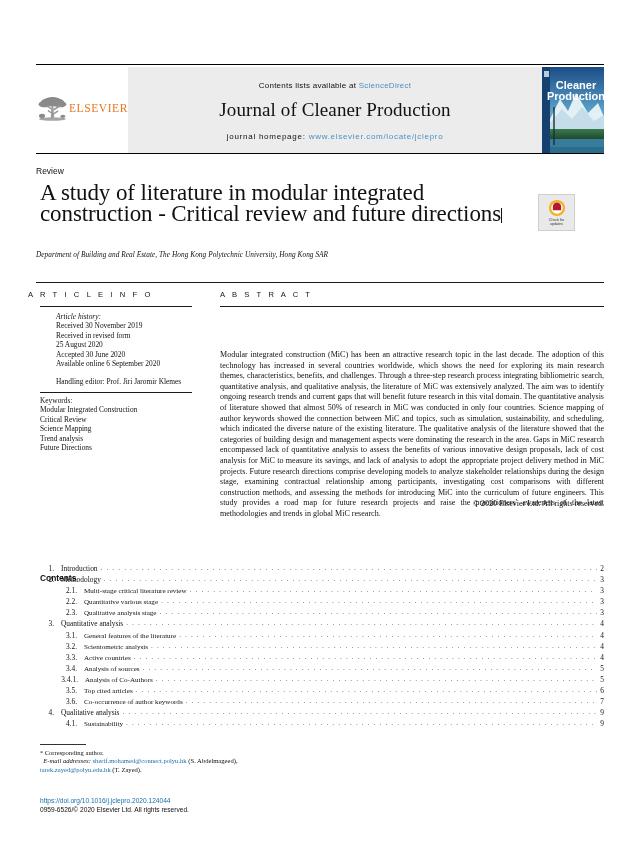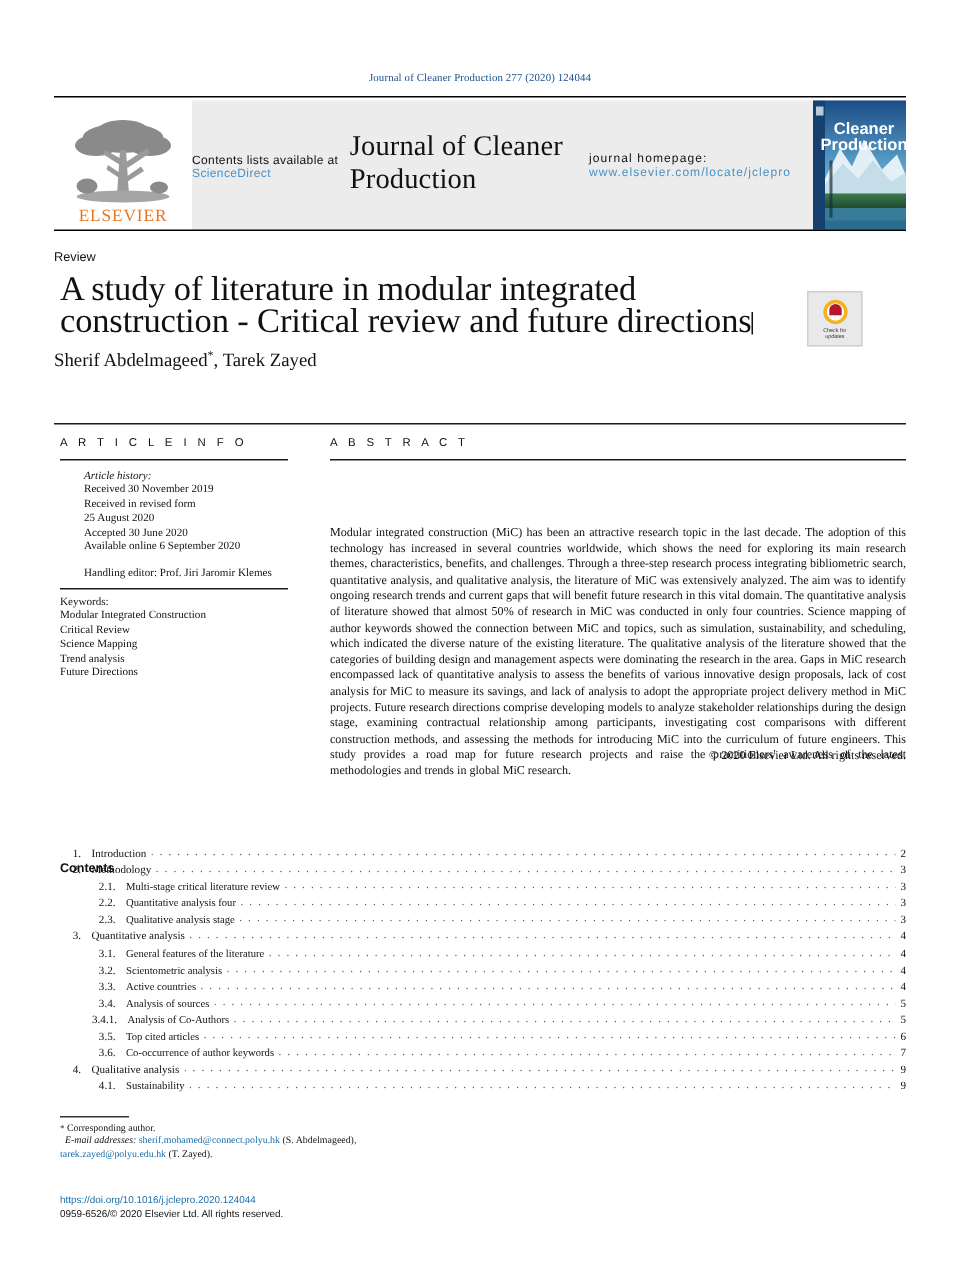--- a/index.html
+++ b/index.html
@@ -52,42 +52,42 @@
     height: 86px;
     display: flex;
     align-items: stretch;
   }
   .elsevier-logo {
     width: 92px;
     flex: 0 0 92px;
     position: relative;
     background: #fff;
     display: flex;
-    flex-direction: column;
+    flex-direction: row;
     align-items: center;
     justify-content: flex-end;
     padding-bottom: 2px;
     box-sizing: border-box;
   }
   .elsevier-tree { width: 76px; height: 60px; display:block; }
   .elsevier-word {
     font-family: "Liberation Serif", serif;
     font-size: 11.5px;
     letter-spacing: .6px;
     color: #E87722;
     font-weight: 400;
     line-height: 1;
     margin-top: 1px;
   }
   .banner-center {
     flex: 1 1 auto;
     background: #ececec;
     position: relative;
     display: flex;
-    flex-direction: row;
+    flex-direction: column;
     align-items: center;
     justify-content: center;
   }
   .contents-line {
     font-family: "Liberation Sans", sans-serif;
     font-size: 8px;
     color: #111;
     letter-spacing: .25px;
     margin-top: 2px;
   }
@@ -183,21 +183,21 @@
   
   .rule-top {
     position: absolute;
     left: 36px; top: 282px;
     width: 568px;
     height: 1px;
     background: #1a1a1a;
   }
   .colhead-info {
     position: absolute;
-    left: 40px; top: 290px;
+    left: 28px; top: 290px;
     font-family: "Liberation Sans", sans-serif;
     font-size: 7.6px;
     letter-spacing: 2.6px;
     color: #111;
   }
   .colhead-abs {
     position: absolute;
     left: 220px; top: 290px;
     font-family: "Liberation Sans", sans-serif;
     font-size: 7.6px;
@@ -343,21 +343,20 @@
     line-height: 9.2px;
     color: #111;
   }
   .doi-link { color: #1a6faa; }
 </style>
 </head>
 <body>
 
 <div class="page">
 
-  <div class="running-head">Journal of Cleaner Production 277 (2020) 124044</div>
 
   <div class="banner">
     <div class="banner-inner">
 
       <div class="elsevier-logo">
         <svg class="elsevier-tree" viewBox="0 0 76 60">
           <g fill="#8a8a8a">
             <ellipse cx="38" cy="14" rx="27" ry="10"></ellipse>
             <ellipse cx="20" cy="19" rx="14" ry="7"></ellipse>
             <ellipse cx="56" cy="19" rx="14" ry="7"></ellipse>
@@ -424,21 +423,21 @@
       <circle cx="10" cy="10" r="9" fill="#f0b323"></circle>
       <circle cx="10" cy="10" r="6.4" fill="#ffffff"></circle>
       <path d="M5.4 12.4 V8.6 a4.6 4.6 0 0 1 9.2 0 v3.8 Z" fill="#b5172c"></path>
     </svg>
     <div class="cm-text">
       <span>Check for</span><br>
       <span>updates</span>
     </div>
   </div>
 
-  <div class="authors"><span>Sherif Abdelmageed</span><sup>*</sup><span>, Tarek Zayed</span></div>
+  <div class="affil">Department of Building and Real Estate, The Hong Kong Polytechnic University, Hong Kong SAR</div>
 
   <div class="rule-top"></div>
   <div class="colhead-info">A R T I C L E   I N F O</div>
   <div class="colhead-abs">A B S T R A C T</div>
   <div class="rule-info"></div>
   <div class="rule-abs"></div>
 
   <div class="info-col">
     <div class="lbl">Article history:</div>
     <div>Received 30 November 2019</div>
@@ -478,21 +477,21 @@
         <span class="toc-page">3</span>
       </div>
       <div class="toc-row lvl2">
         <span class="toc-num">2.1.</span>
         <span class="toc-label">Multi-stage critical literature review</span>
         <span class="toc-dots">. . . . . . . . . . . . . . . . . . . . . . . . . . . . . . . . . . . . . . . . . . . . . . . . . . . . . . . . . . . . . . . . . . . . . . . . . . . . . . . . . . . . . . . . . . . . . . . . . . . . . . . . . . . . . . . . . . . . . . . . . . . . . . . . . . . . . . . . . . . . . . . . . . . . . . . . . . . . . . . . . . . . . . . . . . . . . . . . . . . . . . . . . . . . . . . . . . . . . . . . </span>
         <span class="toc-page">3</span>
       </div>
       <div class="toc-row lvl2">
         <span class="toc-num">2.2.</span>
-        <span class="toc-label">Quantitative analysis four</span>
+        <span class="toc-label">Quantitative various stage</span>
         <span class="toc-dots">. . . . . . . . . . . . . . . . . . . . . . . . . . . . . . . . . . . . . . . . . . . . . . . . . . . . . . . . . . . . . . . . . . . . . . . . . . . . . . . . . . . . . . . . . . . . . . . . . . . . . . . . . . . . . . . . . . . . . . . . . . . . . . . . . . . . . . . . . . . . . . . . . . . . . . . . . . . . . . . . . . . . . . . . . . . . . . . . . . . . . . . . . . . . . . . . . . . . . . . . </span>
         <span class="toc-page">3</span>
       </div>
       <div class="toc-row lvl2">
         <span class="toc-num">2.3.</span>
         <span class="toc-label">Qualitative analysis stage</span>
         <span class="toc-dots">. . . . . . . . . . . . . . . . . . . . . . . . . . . . . . . . . . . . . . . . . . . . . . . . . . . . . . . . . . . . . . . . . . . . . . . . . . . . . . . . . . . . . . . . . . . . . . . . . . . . . . . . . . . . . . . . . . . . . . . . . . . . . . . . . . . . . . . . . . . . . . . . . . . . . . . . . . . . . . . . . . . . . . . . . . . . . . . . . . . . . . . . . . . . . . . . . . . . . . . . </span>
         <span class="toc-page">3</span>
       </div>
       <div class="toc-row lvl1">

